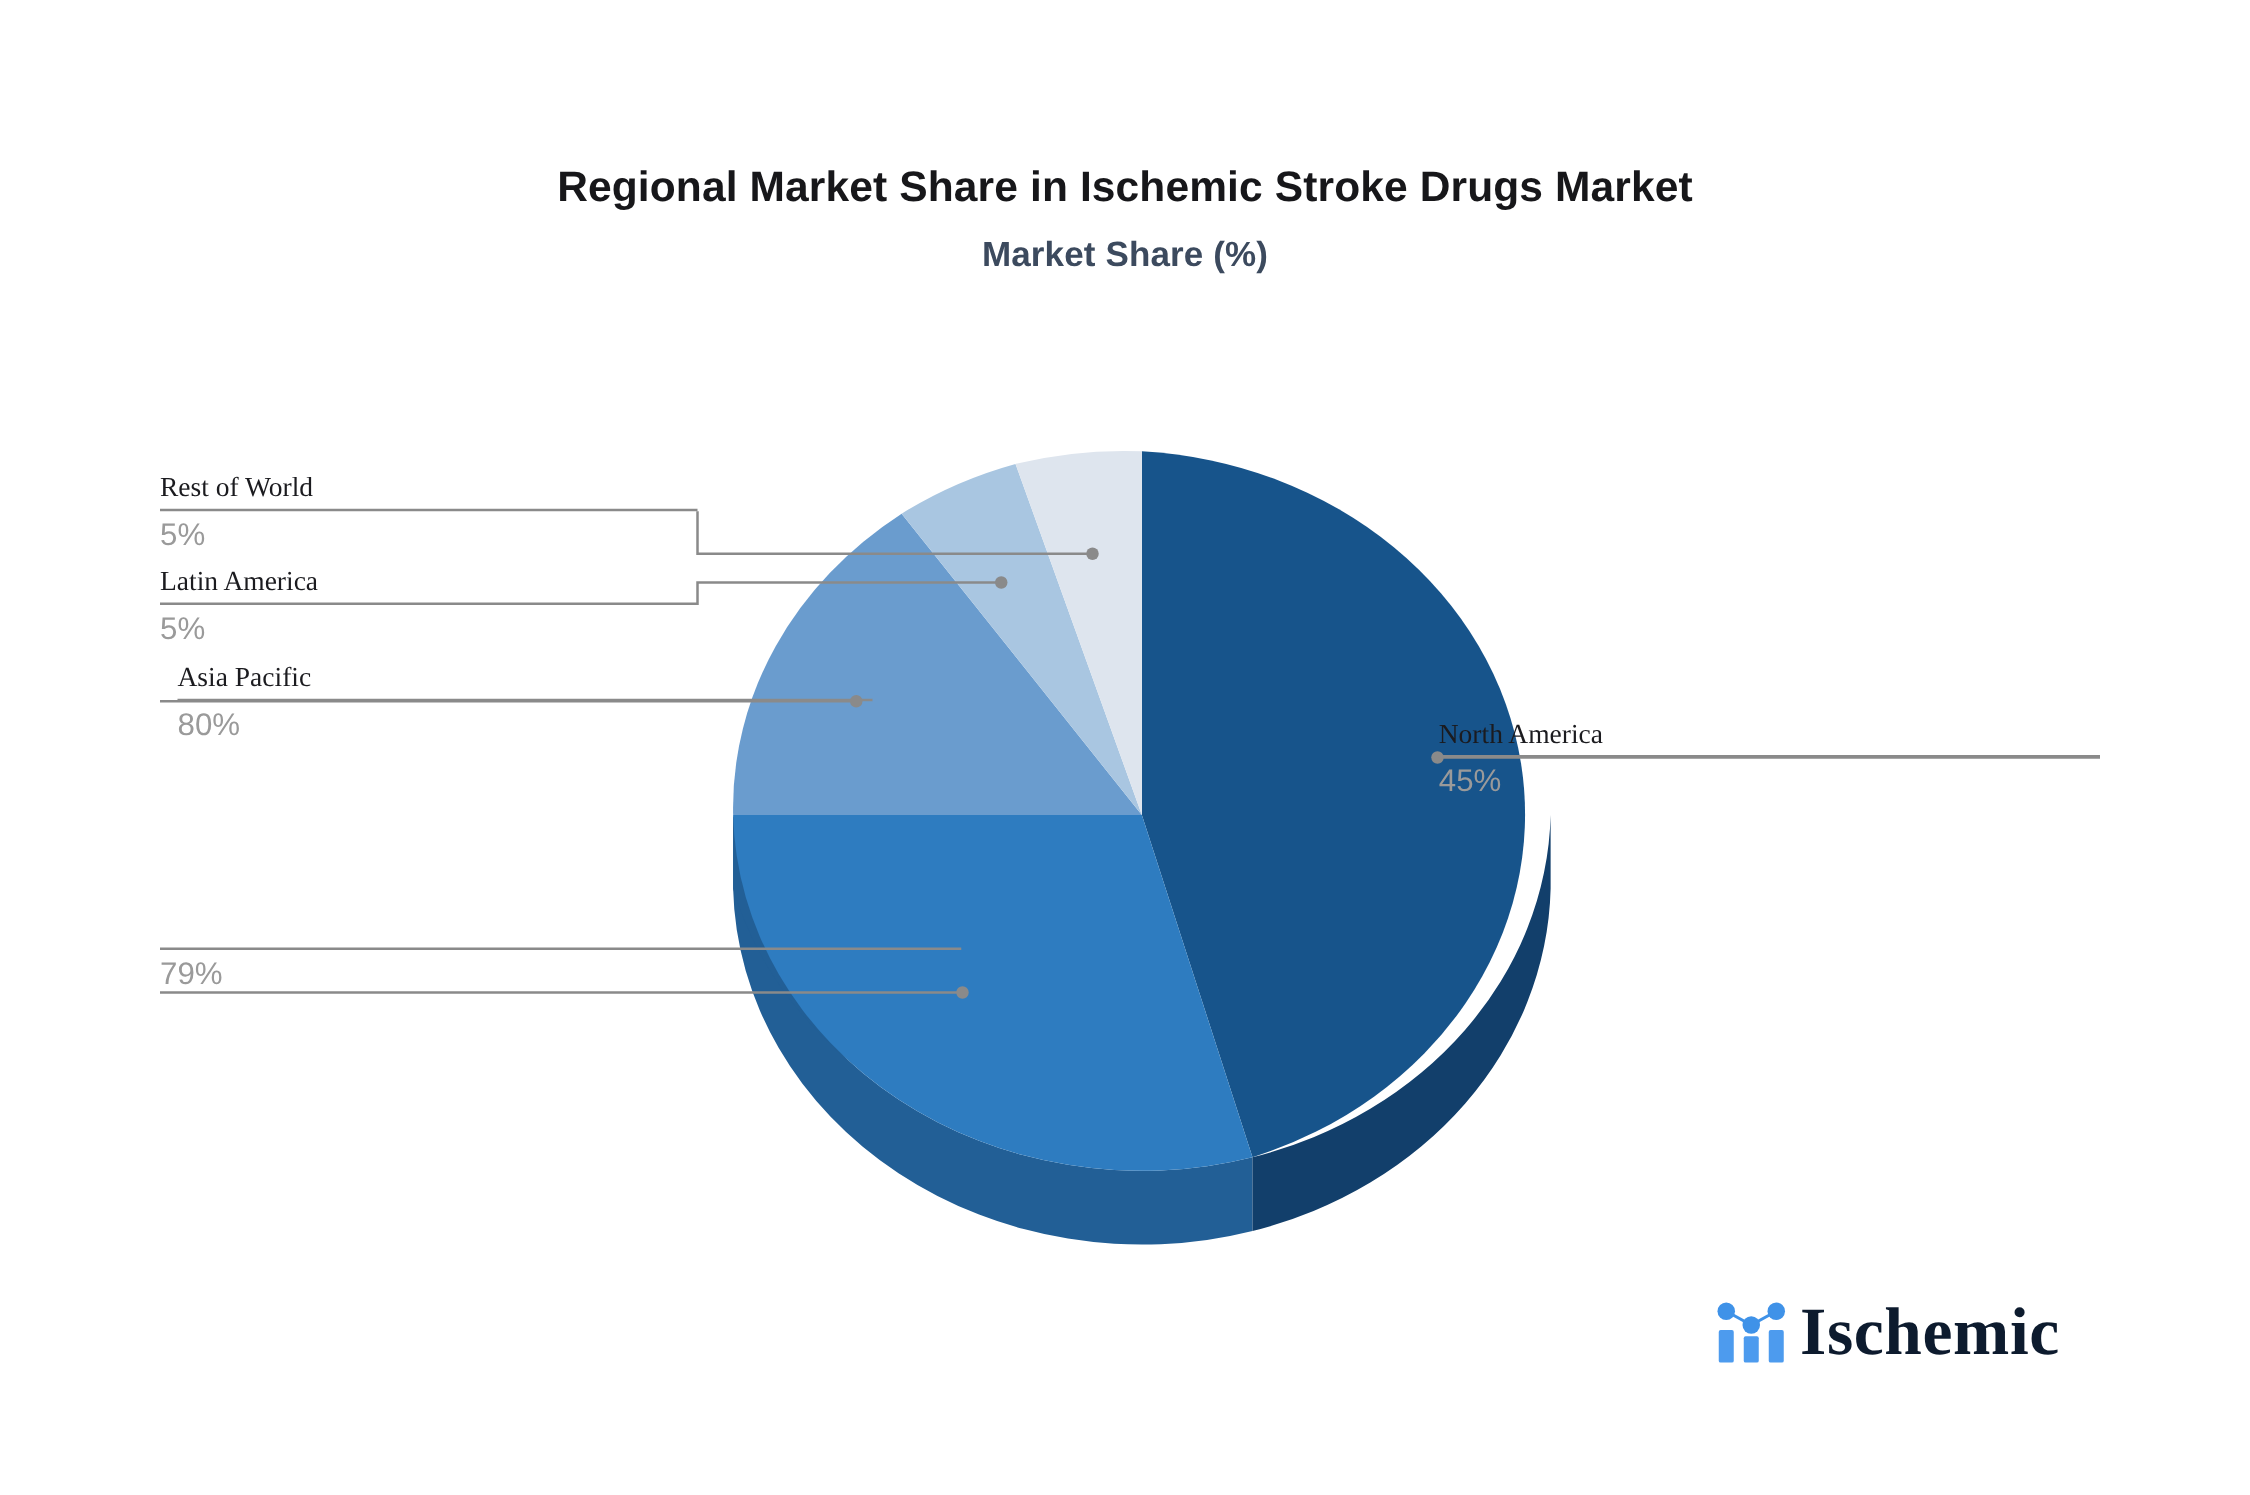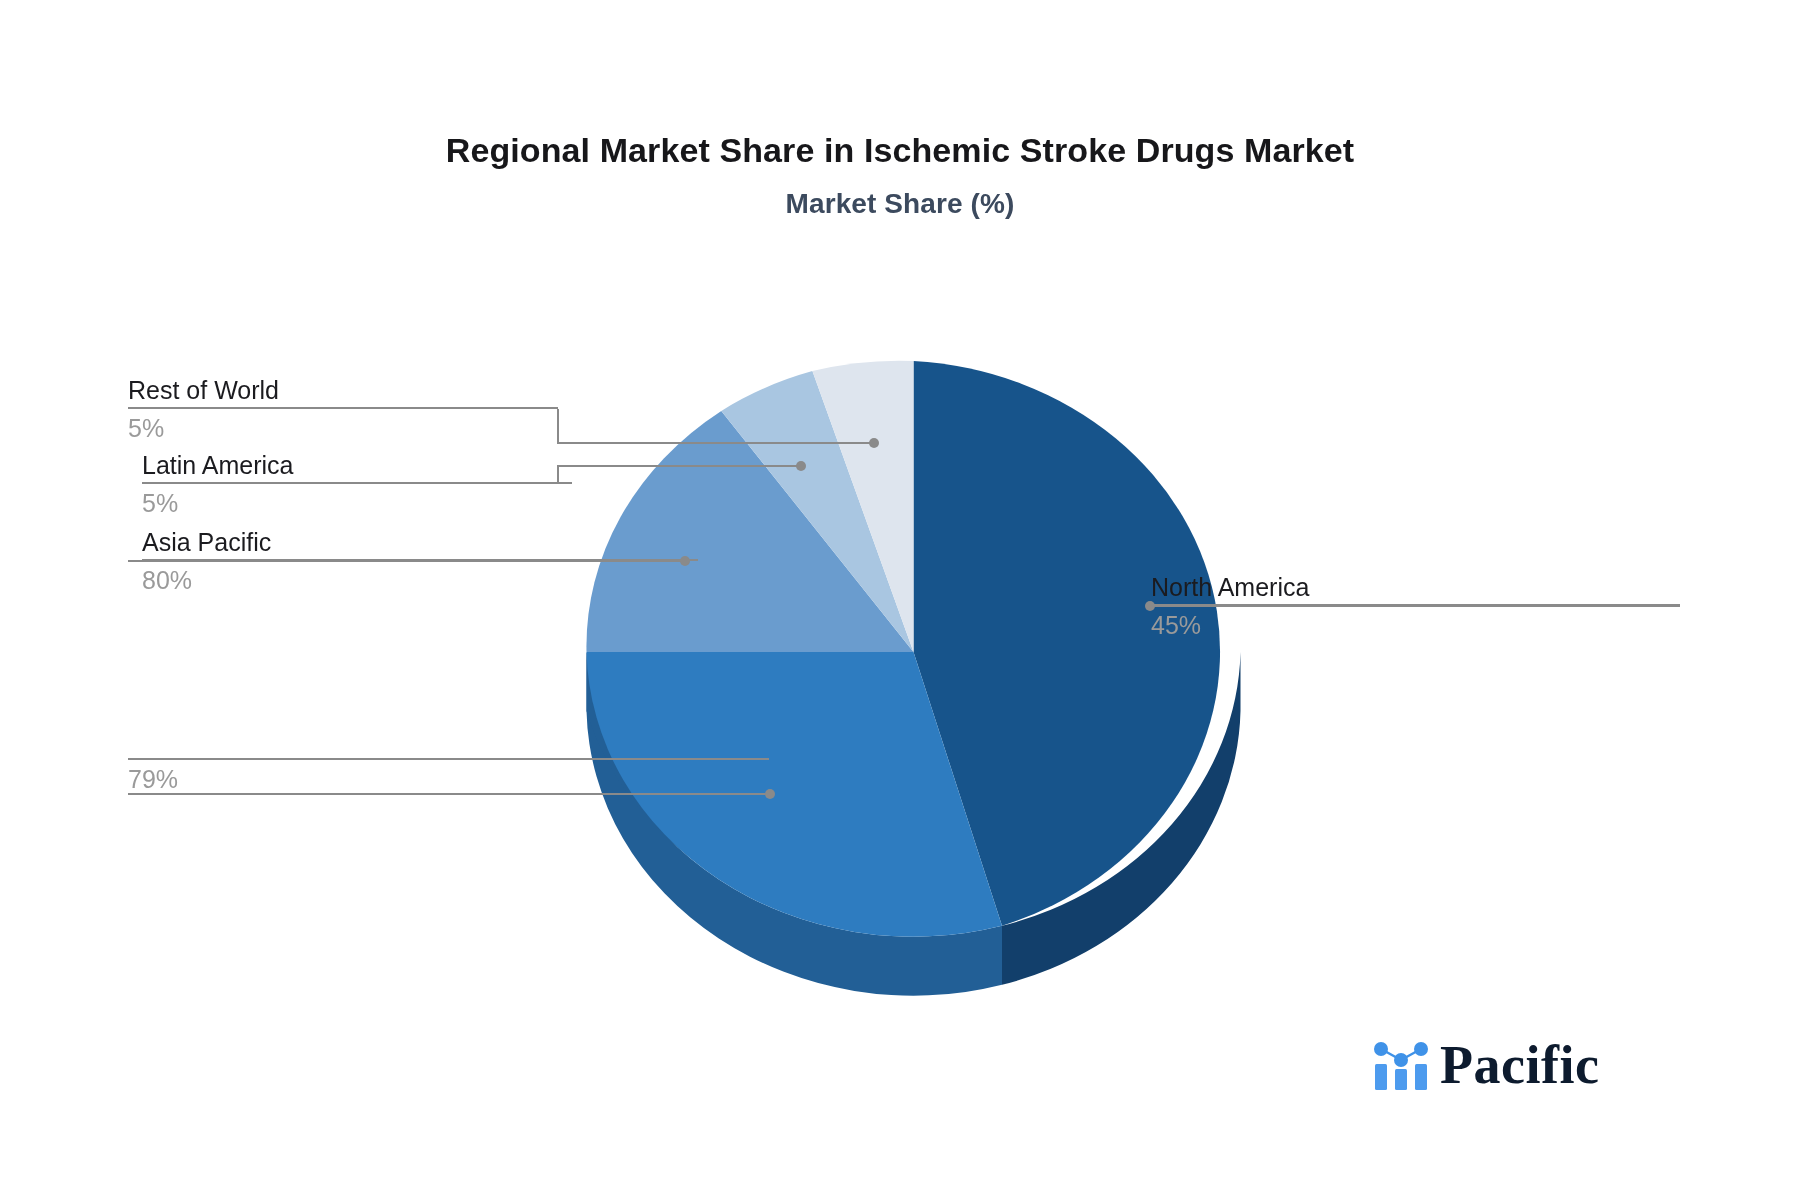--- a/index.html
+++ b/index.html
@@ -41,24 +41,25 @@
   }
   #pie-svg {
     position: absolute;
     left: 0;
     top: 0;
   }
   .callout {
     position: absolute;
   }
   .callout-name {
-    font-size: 25px;
+    font-size: 22px;
     color: #1b1b1f;
     white-space: nowrap;
     line-height: 34px;
+    font-family: Liberation Serif, serif;
   }
   .callout-value {
     font-size: 25px;
     color: #9a9a9a;
     white-space: nowrap;
     line-height: 34px;
     padding-top: 2px;
   }
   .callout-rule {
     height: 2px;
@@ -135,21 +136,21 @@
       <circle cx="1150" cy="606" r="5" fill="#8a8a8a" stroke="none"></circle>
     </g>
   </svg>
 
   <div class="callout" style="left:128px; top:373px; width:430px;">
     <div class="callout-name">Rest of World</div>
     <div class="callout-rule"></div>
     <div class="callout-value">5%</div>
   </div>
 
-  <div class="callout" style="left:128px; top:448px; width:430px;margin-left:14px;">
+  <div class="callout" style="left:128px; top:448px; width:430px;">
     <div class="callout-name">Latin America</div>
     <div class="callout-rule"></div>
     <div class="callout-value">5%</div>
   </div>
 
   <div class="callout" style="left:128px; top:525px; width:556px;margin-left:14px;">
     <div class="callout-name">Asia Pacific</div>
     <div class="callout-rule"></div>
     <div class="callout-value">80%</div>
   </div>
@@ -169,16 +170,16 @@
     <svg width="58" height="54" viewBox="0 0 58 54">
       <line x1="9" y1="11" x2="29" y2="22" stroke="#3f92e8" stroke-width="2.5"></line>
       <line x1="29" y1="22" x2="49" y2="11" stroke="#3f92e8" stroke-width="2.5"></line>
       <circle cx="9" cy="11" r="7" fill="#3f92e8"></circle>
       <circle cx="29" cy="22" r="7" fill="#3f92e8"></circle>
       <circle cx="49" cy="11" r="7" fill="#3f92e8"></circle>
       <rect x="3" y="26" width="12" height="26" rx="1.5" fill="#4d9bee"></rect>
       <rect x="23" y="31" width="12" height="21" rx="1.5" fill="#4d9bee"></rect>
       <rect x="43" y="26" width="12" height="26" rx="1.5" fill="#4d9bee"></rect>
     </svg>
-    <div id="logo-text">Pacific</div>
+    <div id="logo-text">Ischemic</div>
   </div>
 
 </div>
 
 </body></html>

